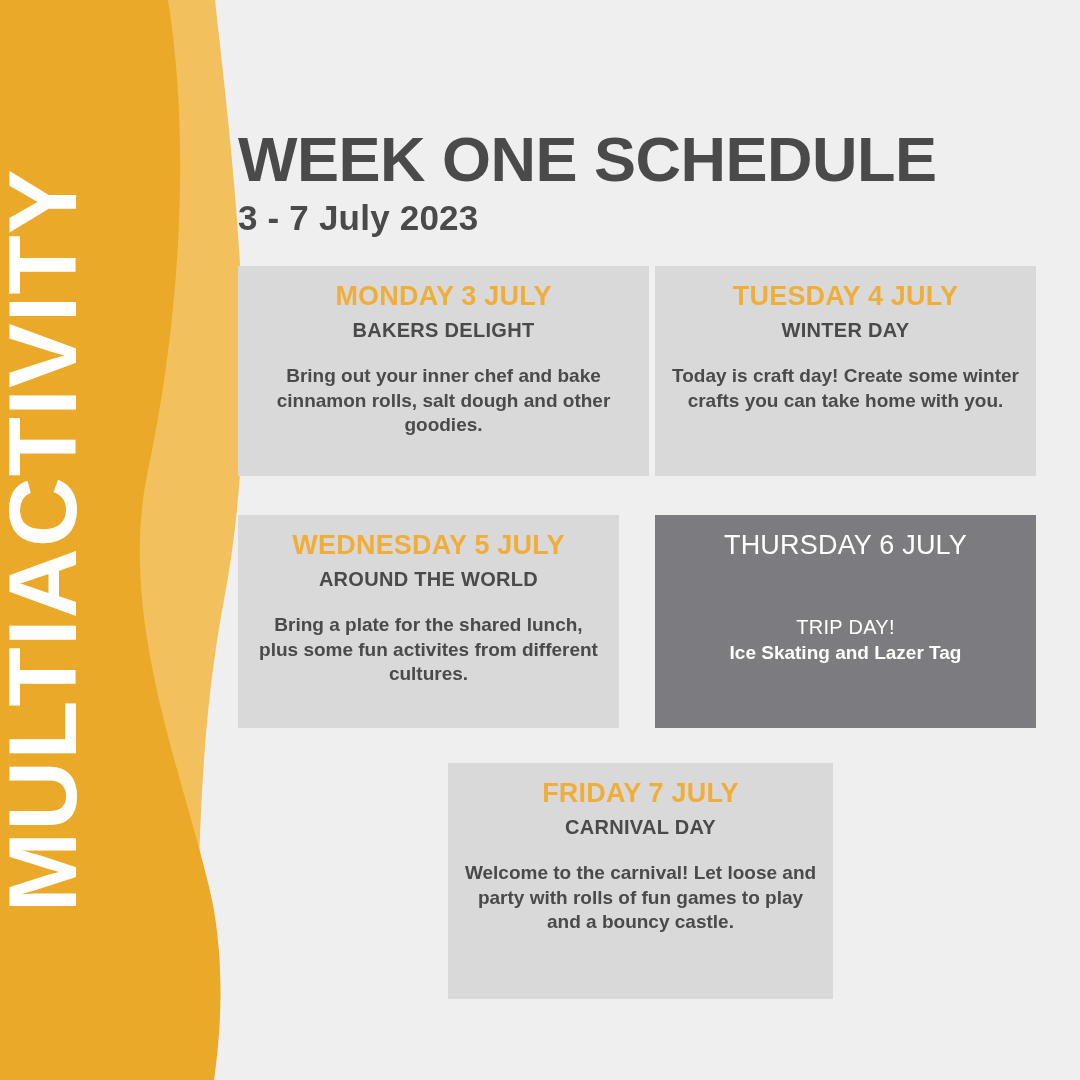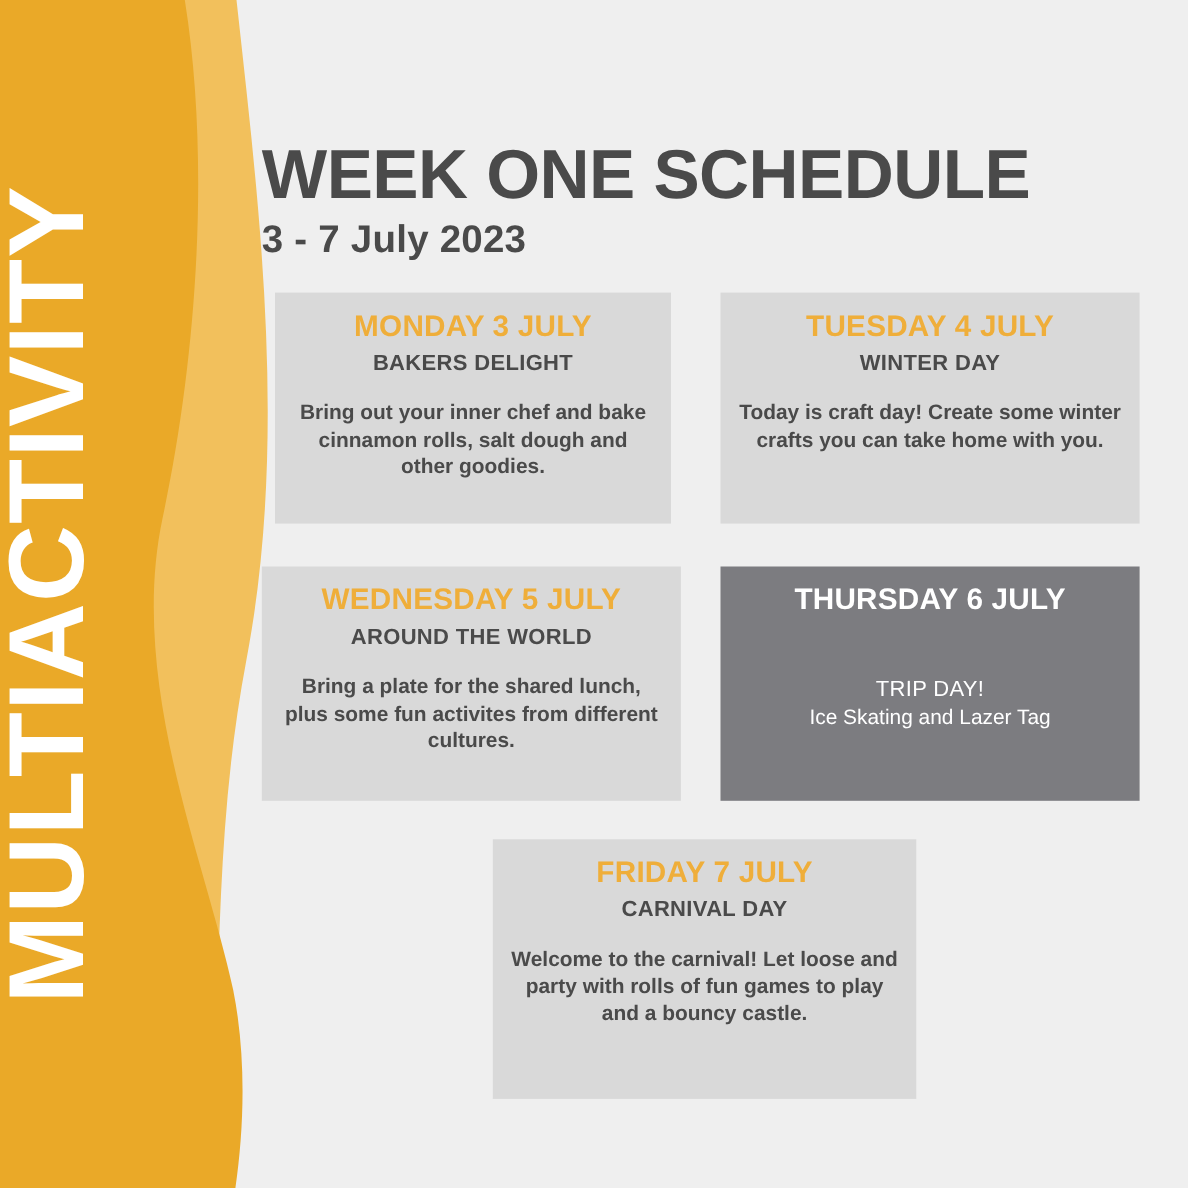--- a/index.html
+++ b/index.html
@@ -74,21 +74,21 @@
 
   .card-day {
     font-size:27px;
     font-weight:700;
     color:#efae3a;
     letter-spacing:0.2px;
     line-height:1.2;
   }
   .card.highlight .card-day {
     color:#ffffff;
-    font-weight:700;
+    font-weight:400;
   }
 
   .card-theme {
     font-size:20px;
     font-weight:700;
     color:#4a4a4a;
     margin-top:6px;
     letter-spacing:0.3px;
     line-height:1.2;
   }
@@ -101,27 +101,27 @@
 
   .card-desc {
     font-size:19px;
     font-weight:700;
     color:#4a4a4a;
     line-height:1.28;
     margin-top:22px;
   }
   .card.highlight .card-desc {
     color:#ffffff;
-    font-weight:400;
+    font-weight:700;
     margin-top:2px;
     font-size:19px;
   }
 
   
-  #card-monday    { left:250px; top:266px;  width:360px; height:210px; }
+  #card-monday    { left:238px; top:266px;  width:411px; height:210px; }
   #card-tuesday   { left:655px; top:266px;  width:381px; height:210px; }
   #card-wednesday { left:238px; top:515px;  width:381px; height:213px; }
   #card-thursday  { left:655px; top:515px;  width:381px; height:213px; }
   #card-friday    { left:448px; top:763px;  width:385px; height:236px; }
 </style>
 </head>
 <body>
 
 <div id="brand-panel">
   <svg width="260" height="1080" viewBox="0 0 260 1080">

